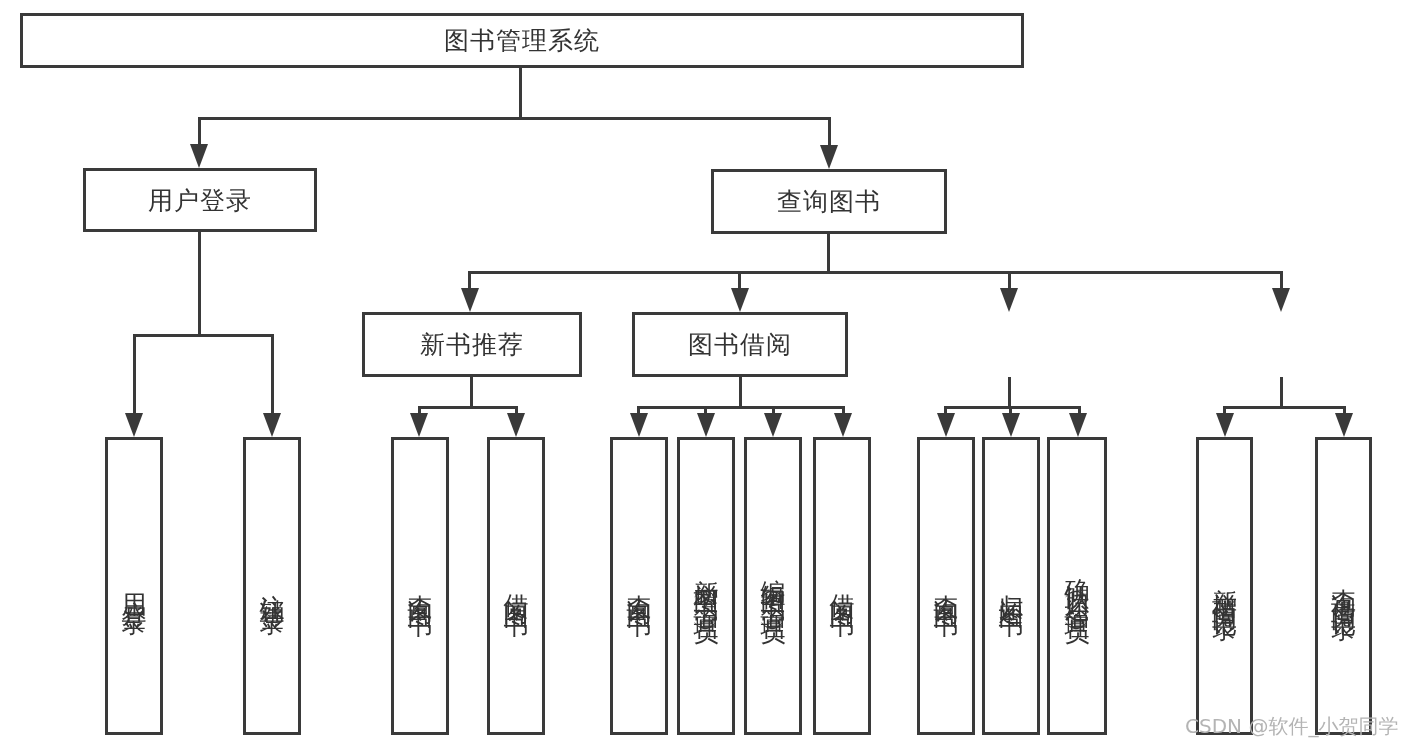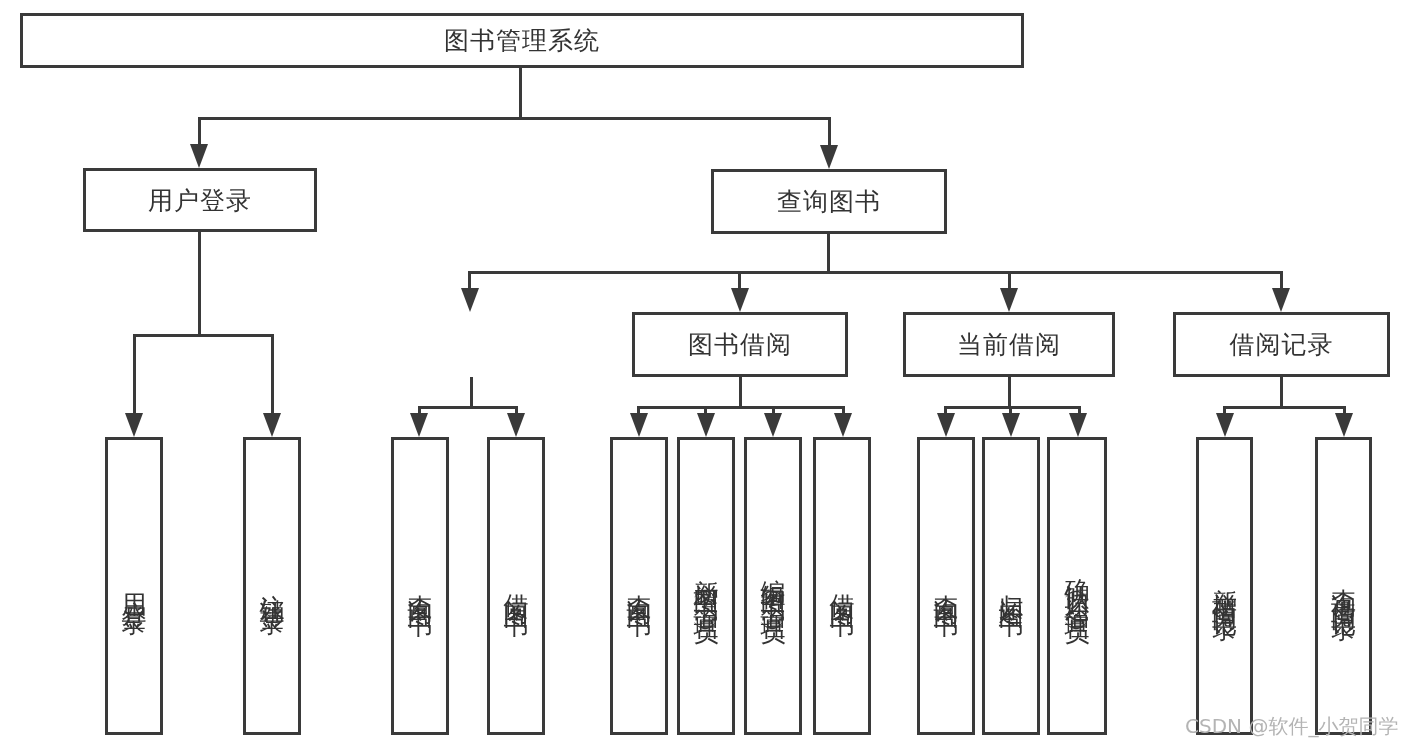--- a/index.html
+++ b/index.html
@@ -87,28 +87,25 @@
   <div class="line" style="left:468px; top:271px; width:815px; height:3px;"></div>
   <div class="line" style="left:468px; top:271px; width:3px; height:20px;"></div>
   <div class="arrow" style="left:461px; top:288px;"></div>
   <div class="line" style="left:738px; top:271px; width:3px; height:20px;"></div>
   <div class="arrow" style="left:731px; top:288px;"></div>
   <div class="line" style="left:1008px; top:271px; width:3px; height:20px;"></div>
   <div class="arrow" style="left:1000px; top:288px;"></div>
   <div class="line" style="left:1280px; top:271px; width:3px; height:20px;"></div>
   <div class="arrow" style="left:1272px; top:288px;"></div>
 
+  <div class="node h" style="left:362px; top:312px; width:220px; height:65px;">
+    <span>新书推荐</span>
+  </div>
   <div class="node h" style="left:632px; top:312px; width:216px; height:65px;">
     <span>图书借阅</span>
-  </div>
-  <div class="node h" style="left:903px; top:312px; width:212px; height:65px;">
-    <span>当前借阅</span>
-  </div>
-  <div class="node h" style="left:1173px; top:312px; width:217px; height:65px;">
-    <span>借阅记录</span>
   </div>
 
   <div class="line" style="left:470px; top:377px; width:3px; height:32px;"></div>
   <div class="line" style="left:418px; top:406px; width:100px; height:3px;"></div>
   <div class="line" style="left:418px; top:406px; width:3px; height:12px;"></div>
   <div class="arrow" style="left:410px; top:413px;"></div>
   <div class="line" style="left:515px; top:406px; width:3px; height:12px;"></div>
   <div class="arrow" style="left:507px; top:413px;"></div>
 
   <div class="line" style="left:739px; top:377px; width:3px; height:32px;"></div>

